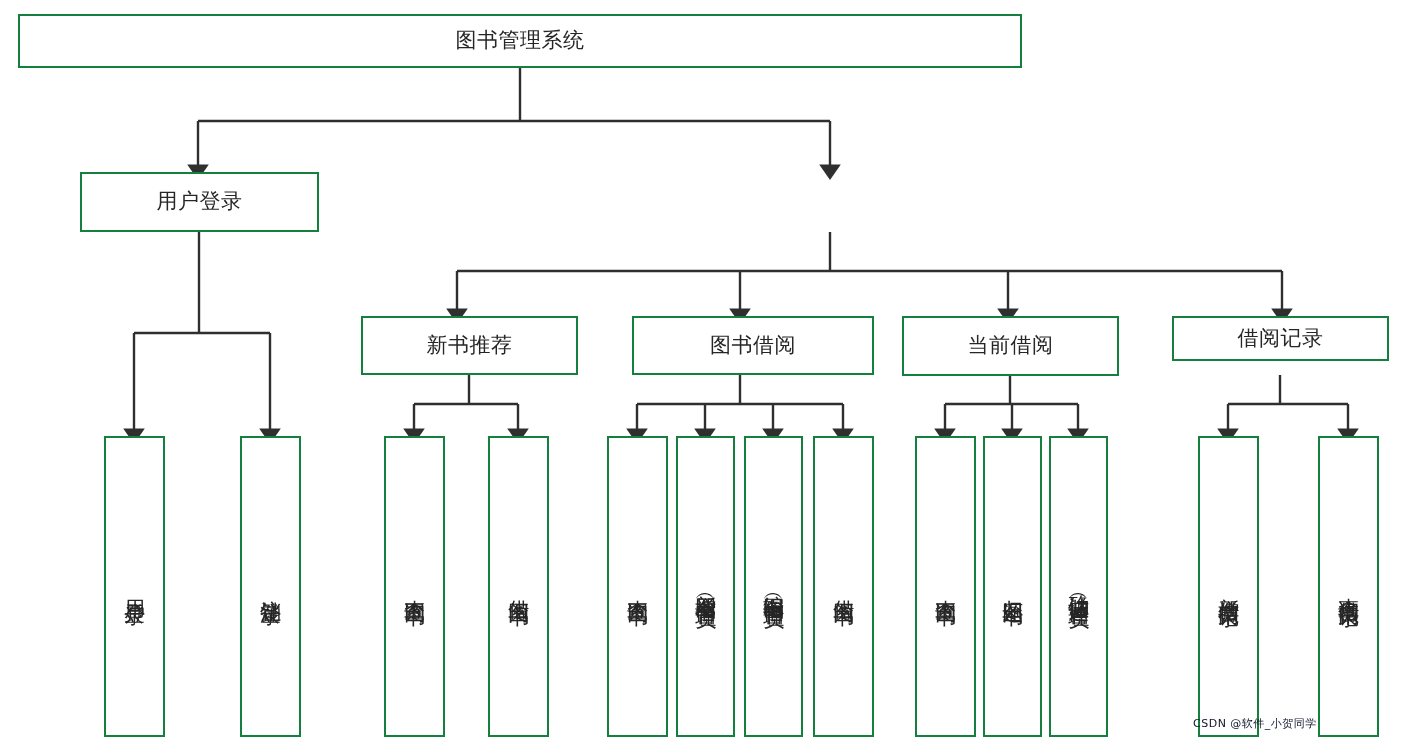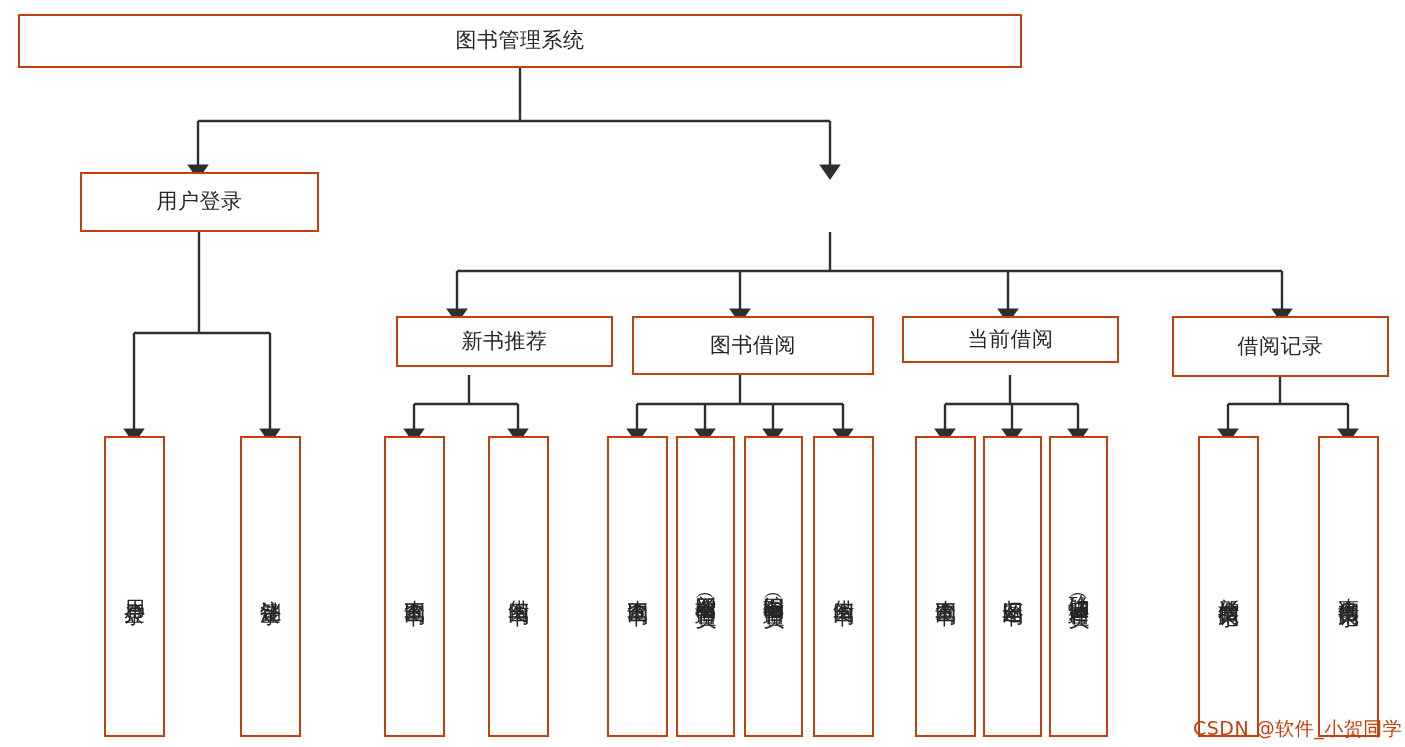--- a/index.html
+++ b/index.html
@@ -20,21 +20,21 @@
     position: absolute;
     left: 0;
     top: 0;
     width: 1405px;
     height: 747px;
     pointer-events: none;
   }
   .node {
     position: absolute;
     box-sizing: border-box;
-    border: 2px solid #c2410c;
+    border: 2px solid #15803d;
     background: #ffffff;
     display: flex;
     align-items: center;
     justify-content: center;
     color: #262626;
   }
   .node.horiz .label {
     font-size: 21px;
     line-height: 1.2;
     letter-spacing: 0.5px;
@@ -48,22 +48,22 @@
     writing-mode: vertical-rl;
     text-orientation: upright;
     font-size: 21px;
     line-height: 1.25;
     letter-spacing: 2px;
     white-space: nowrap;
     text-align: center;
   }
   .watermark {
     position: absolute;
-    font-size: 19px;
-    color: #c2410c;
+    font-size: 11px;
+    color: #0f172a;
     white-space: nowrap;
     letter-spacing: 0.5px;
     font-family: "DejaVu Sans", "Liberation Sans", sans-serif;
   }
 </style>
 </head>
 <body>
 
 <div id="canvas">
 
@@ -121,30 +121,30 @@
   </svg>
 
   <div class="node horiz" style="left:18px; top:14px; width:1004px; height:54px;">
     <span class="label">图书管理系统</span>
   </div>
 
   <div class="node horiz" style="left:80px; top:172px; width:239px; height:60px;">
     <span class="label">用户登录</span>
   </div>
 
-  <div class="node horiz" style="left:361px; top:316px; width:217px; height:51px;margin-left:35px;">
+  <div class="node horiz" style="left:361px; top:316px; width:217px; height:59px;">
     <span class="label">新书推荐</span>
   </div>
   <div class="node horiz" style="left:632px; top:316px; width:242px; height:59px;">
     <span class="label">图书借阅</span>
   </div>
-  <div class="node horiz" style="left:902px; top:316px; width:217px; height:47px;">
+  <div class="node horiz" style="left:902px; top:316px; width:217px; height:60px;">
     <span class="label">当前借阅</span>
   </div>
-  <div class="node horiz" style="left:1172px; top:316px; width:217px; height:61px;">
+  <div class="node horiz" style="left:1172px; top:316px; width:217px; height:45px;">
     <span class="label">借阅记录</span>
   </div>
 
   <div class="node vert" style="left:104px; top:436px; width:61px; height:301px;">
     <span class="label">用户登录</span>
   </div>
   <div class="node vert" style="left:240px; top:436px; width:61px; height:301px;">
     <span class="label">注销登录</span>
   </div>
 

